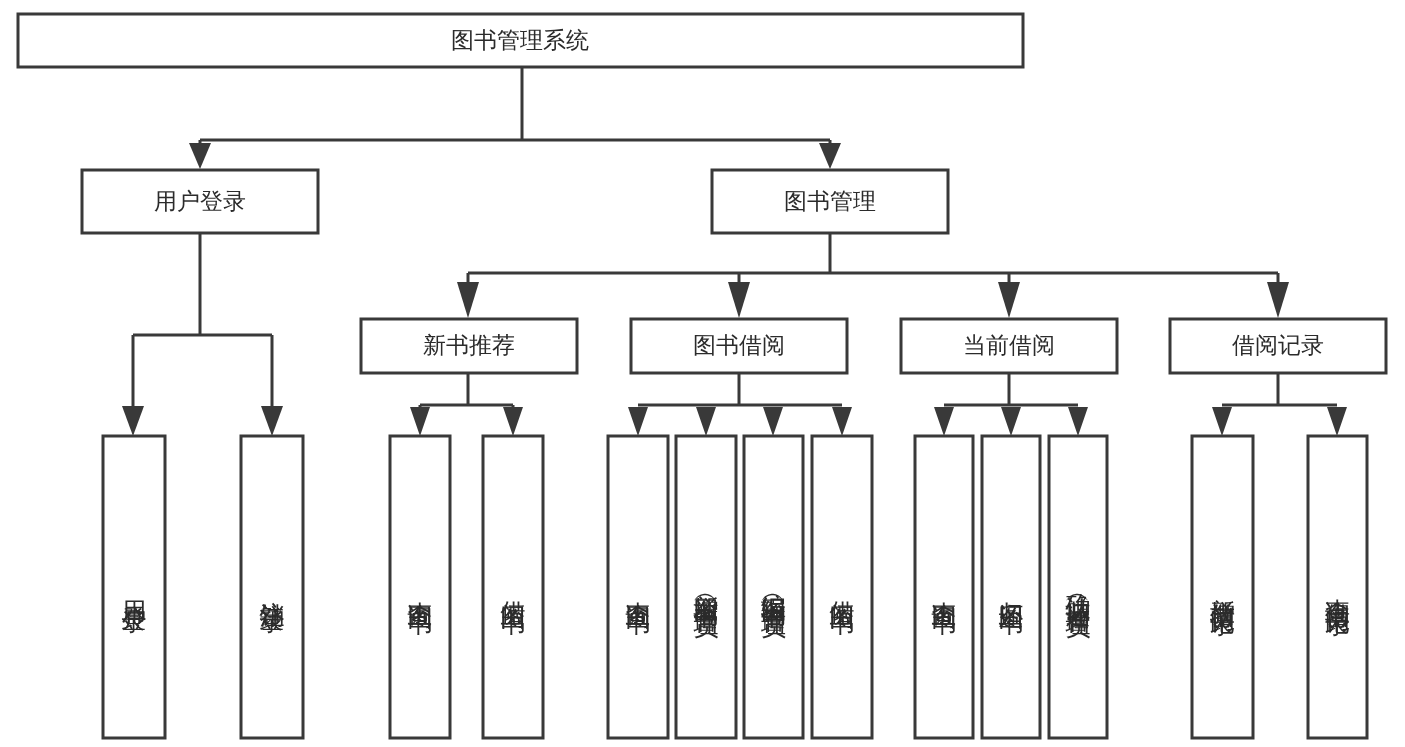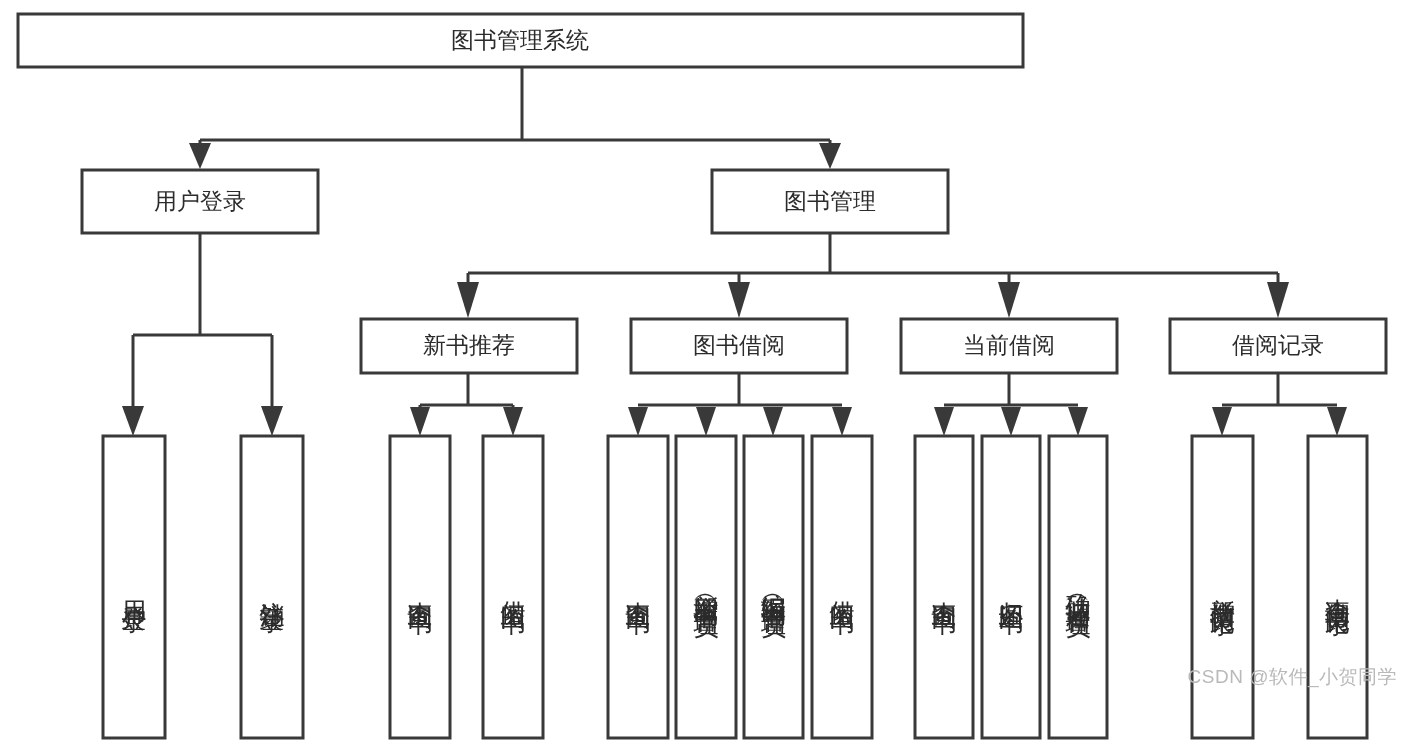--- a/index.html
+++ b/index.html
@@ -199,15 +199,14 @@
   <div class="node-label-v" style="left:915px; top:436px; width:58px; height:302px;">查询图书</div>
 
   <div class="node-label-v" style="left:982px; top:436px; width:58px; height:302px;">归还图书</div>
 
   <div class="node-label-v" style="left:1049px; top:436px; width:58px; height:302px;">确认归还（管理员）</div>
 
   <div class="node-label-v" style="left:1192px; top:436px; width:61px; height:302px;">新增借阅记录</div>
 
   <div class="node-label-v" style="left:1308px; top:436px; width:59px; height:302px;">查询借阅记录</div>
 
-  <div class="watermark">CSDN @软件_小贺同学</div>
 
 </div>
 
 </body></html>

